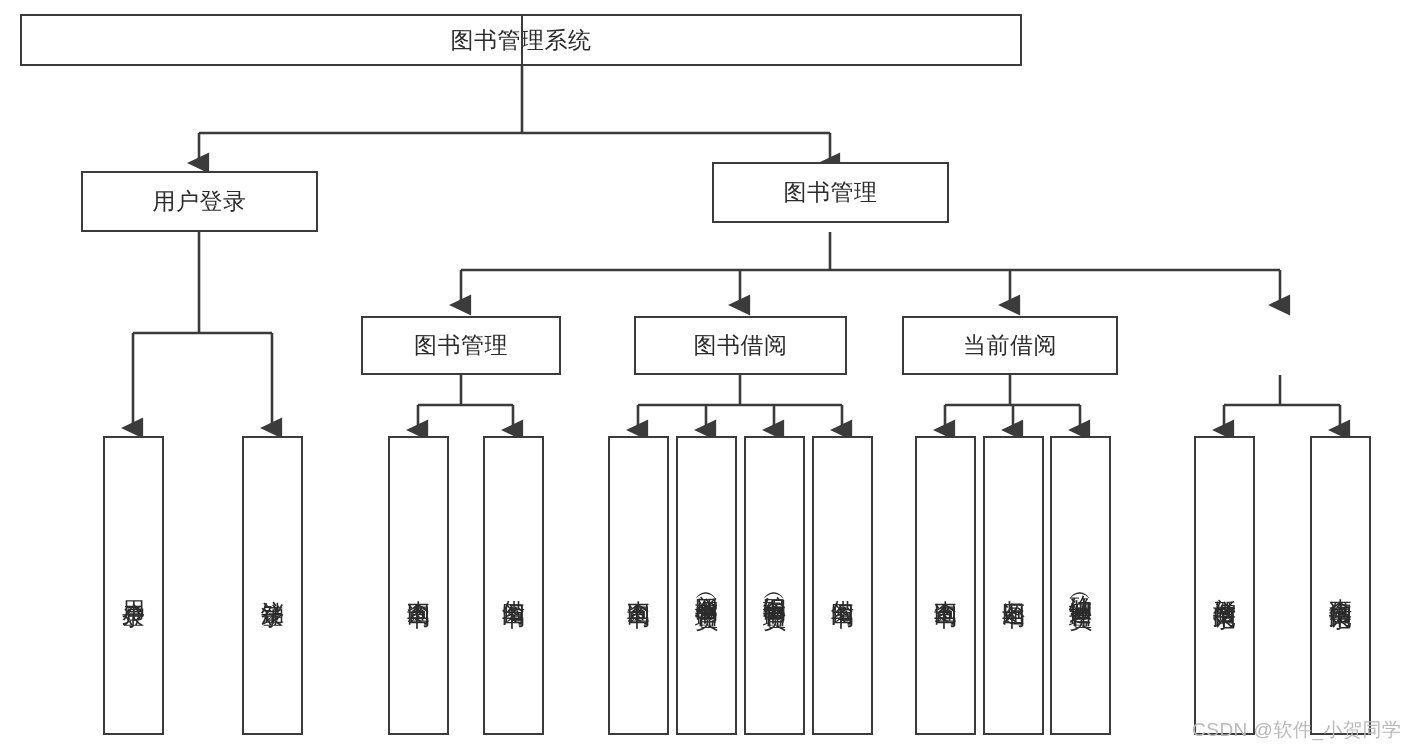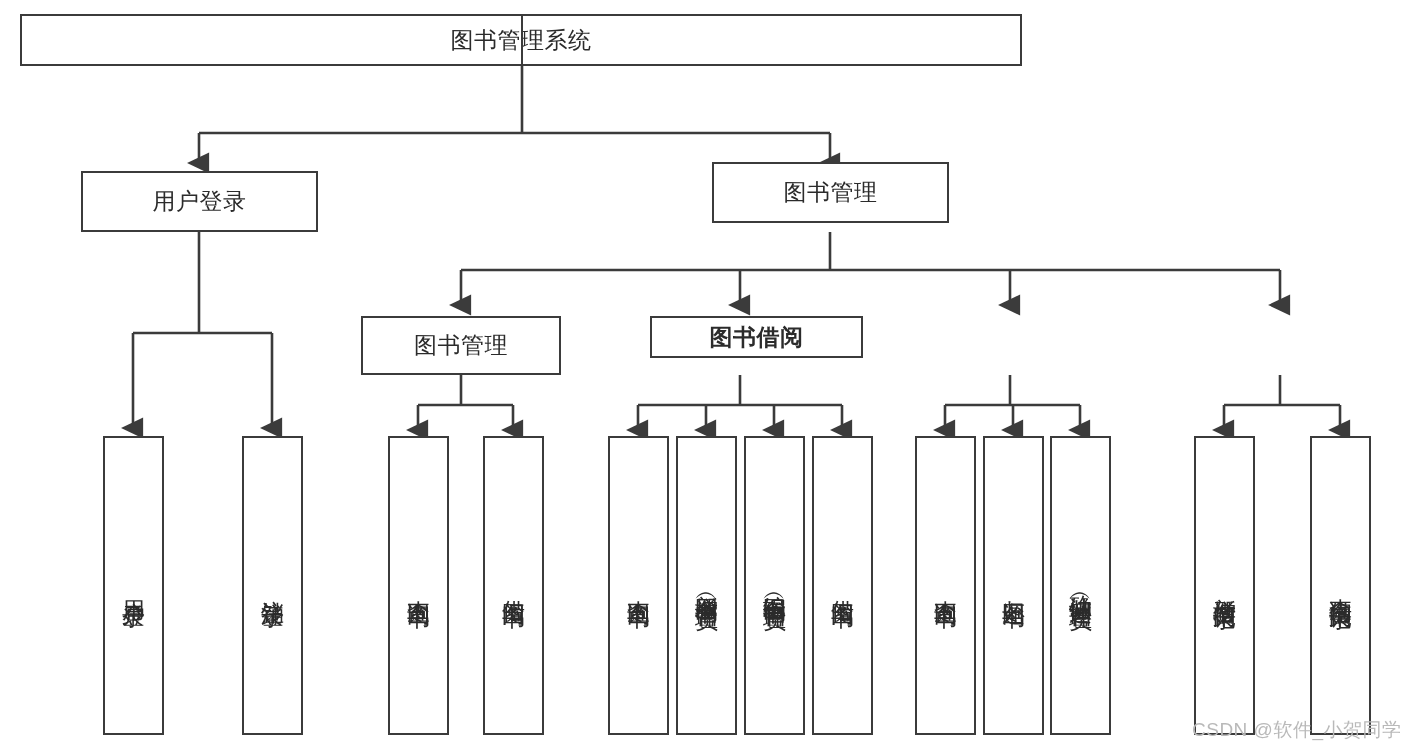--- a/index.html
+++ b/index.html
@@ -136,22 +136,25 @@
   <div class="node" style="left:81px; top:171px; width:237px; height:61px;">
     <span class="label">用户登录</span>
   </div>
   <div class="node" style="left:712px; top:162px; width:237px; height:61px;">
     <span class="label">图书管理</span>
   </div>
 
   <div class="node" style="left:361px; top:316px; width:200px; height:59px;">
     <span class="label">图书管理</span>
   </div>
-  <div class="node" style="left:650px; top:316px; width:213px; height:42px;font-weight:bold;">
+  <div class="node" style="left:634px; top:316px; width:213px; height:59px;">
     <span class="label">图书借阅</span>
+  </div>
+  <div class="node" style="left:902px; top:316px; width:216px; height:59px;">
+    <span class="label">当前借阅</span>
   </div>
 
   <div class="node vertical" style="left:103px; top:436px; width:61px; height:299px;">
     <span class="label">用户登录</span>
   </div>
   <div class="node vertical" style="left:242px; top:436px; width:61px; height:299px;">
     <span class="label">注销登录</span>
   </div>
 
   <div class="node vertical" style="left:388px; top:436px; width:61px; height:299px;">

